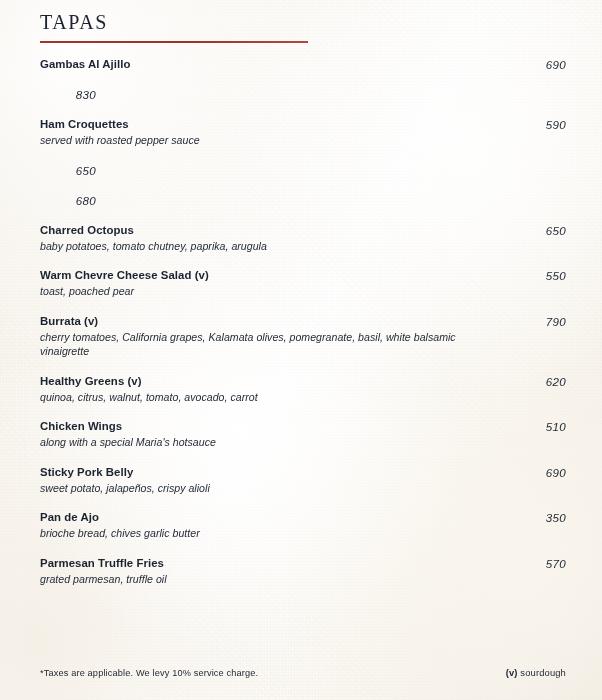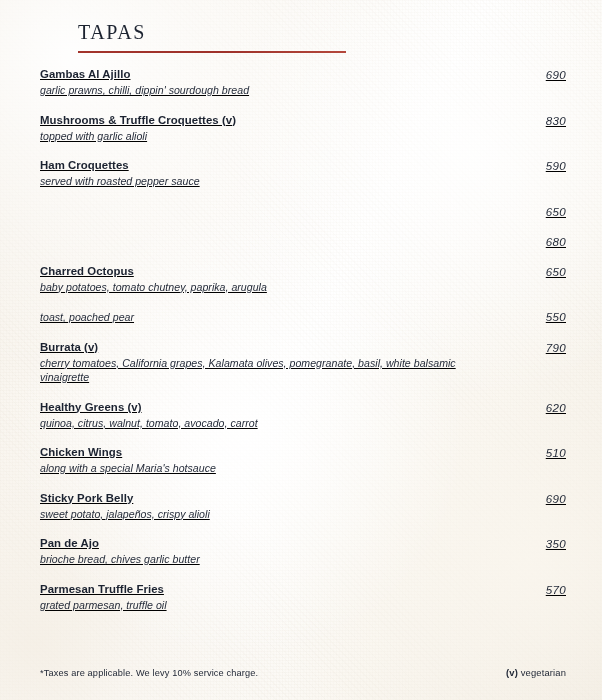--- a/index.html
+++ b/index.html
@@ -30,22 +30,21 @@
       radial-gradient(circle at 6% 92%,  rgba(244,238,228,0.85) 0%, rgba(255,255,255,0) 30%),
       repeating-linear-gradient(0deg,  rgba(222,214,200,0.11) 0px, rgba(222,214,200,0.11) 1px, rgba(255,255,255,0) 1px, rgba(255,255,255,0) 3px),
       repeating-linear-gradient(90deg, rgba(226,218,204,0.10) 0px, rgba(226,218,204,0.10) 1px, rgba(255,255,255,0) 1px, rgba(255,255,255,0) 3px),
       repeating-linear-gradient(45deg, rgba(214,205,190,0.07) 0px, rgba(214,205,190,0.07) 1px, rgba(255,255,255,0) 1px, rgba(255,255,255,0) 5px),
       linear-gradient(118deg, #f2ece1 0%, #fbf8f3 26%, #ffffff 50%, #faf7f1 74%, #f0eae0 100%);
     padding: 0 36px 0 40px;
   }
 
   
   .section-header {
-    padding-top: 18px;
-    margin-left: 38px;
+    padding-top: 8px;
   }
   .section-title {
     font-family: "Liberation Serif", serif;
     font-size: 20px;
     letter-spacing: 1.6px;
     color: #1c2330;
     font-weight: 400;
     line-height: 26px;
     margin: 0;
     padding-top: 1px;
@@ -58,23 +57,22 @@
     margin-bottom: 0;
   }
 
   
   .menu-list {
     margin-top: 14px;
   }
   .menu-item {
     display: flex;
     align-items: flex-start;
-    justify-content: flex-end;
+    justify-content: flex-start;
     margin-bottom: 15px;
-    text-decoration: underline;
   }
   .menu-item:last-child { margin-bottom: 0; }
 
   .item-text {
     flex: 1 1 auto;
     min-width: 0;
     padding-right: 18px;
   }
   .item-name {
     font-family: "Liberation Sans", sans-serif;
@@ -142,29 +140,24 @@
 
   <div class="section-header">
     <h1 class="section-title">TAPAS</h1>
     <div class="title-rule"></div>
   </div>
 
   <div class="menu-list">
       <div class="menu-item single-line">
         <div class="item-text">
           <div class="item-name">Gambas Al Ajillo</div>
-          <div class="item-desc">garlic prawns, chilli, dippin' sourdough bread</div>
         </div>
         <div class="item-price">690</div>
       </div>
       <div class="menu-item single-line">
-        <div class="item-text">
-          <div class="item-name">Mushrooms &amp; Truffle Croquettes (v)</div>
-          <div class="item-desc">topped with garlic alioli</div>
-        </div>
         <div class="item-price">830</div>
       </div>
       <div class="menu-item single-line">
         <div class="item-text">
           <div class="item-name">Ham Croquettes</div>
           <div class="item-desc">served with roasted pepper sauce</div>
         </div>
         <div class="item-price">590</div>
       </div>
       <div class="menu-item single-line">
@@ -175,20 +168,21 @@
       </div>
       <div class="menu-item single-line">
         <div class="item-text">
           <div class="item-name">Charred Octopus</div>
           <div class="item-desc">baby potatoes, tomato chutney, paprika, arugula</div>
         </div>
         <div class="item-price">650</div>
       </div>
       <div class="menu-item single-line">
         <div class="item-text">
+          <div class="item-name">Warm Chevre Cheese Salad (v)</div>
           <div class="item-desc">toast, poached pear</div>
         </div>
         <div class="item-price">550</div>
       </div>
       <div class="menu-item single-line">
         <div class="item-text">
           <div class="item-name">Burrata (v)</div>
           <div class="item-desc">cherry tomatoes, California grapes, Kalamata olives, pomegranate, basil, white balsamic vinaigrette</div>
         </div>
         <div class="item-price">790</div>
@@ -227,17 +221,17 @@
           <div class="item-desc">grated parmesan, truffle oil</div>
         </div>
         <div class="item-price">570</div>
       </div>
     </div>
 
   <div class="menu-footer">
     <span class="footer-note">*Taxes are applicable. We levy 10% service charge.</span>
     <span class="footer-legend">
       <span class="legend-key">(v)</span>
-      <span>vegetarian</span>
+      <span>sourdough</span>
     </span>
   </div>
 
 </div>
 
 </body></html>

